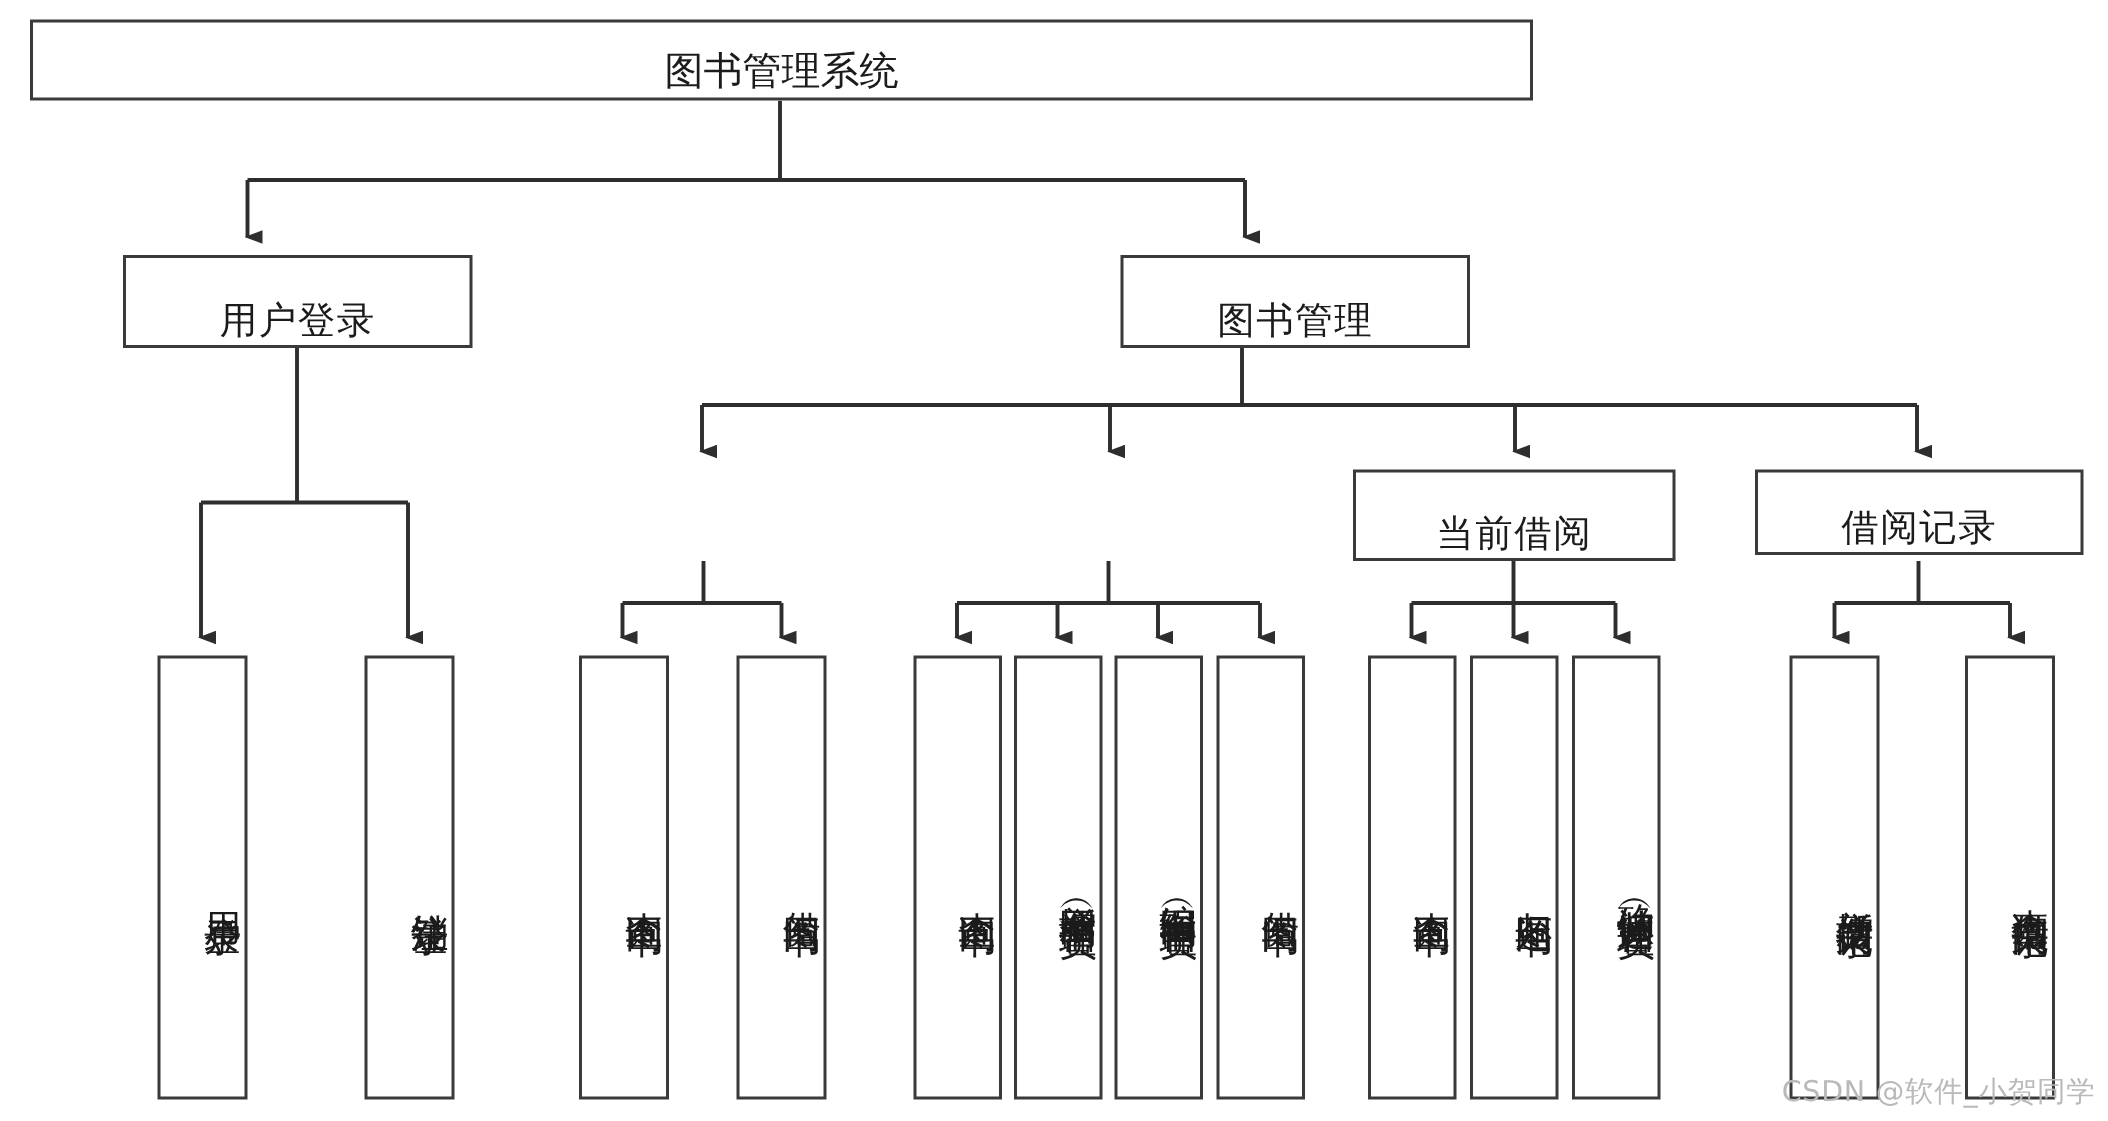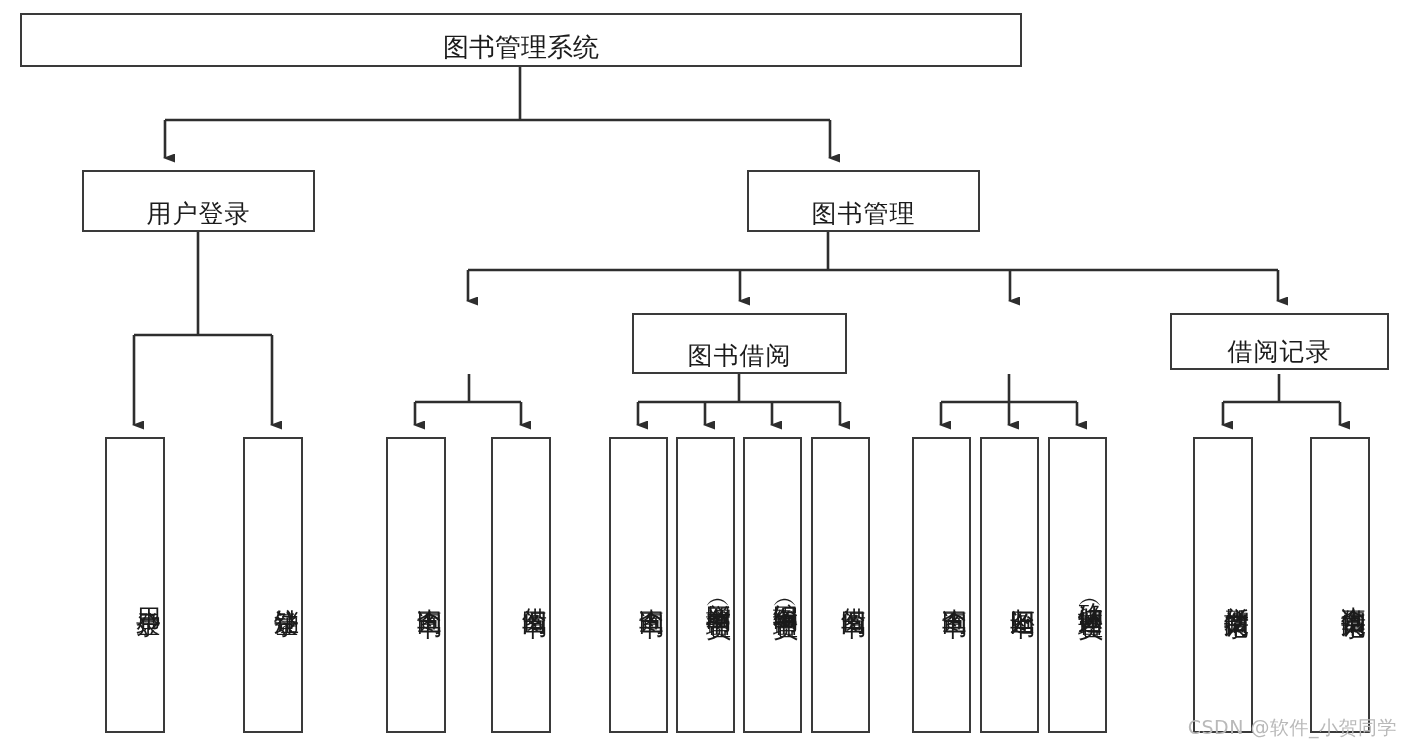--- a/index.html
+++ b/index.html
@@ -127,22 +127,22 @@
     <span>图书管理系统</span>
   </div>
 
   <div class="node horizontal" style="left:82px; top:170px; width:233px; height:62px;">
     <span>用户登录</span>
   </div>
   <div class="node horizontal" style="left:712px; top:170px; width:233px; height:62px;margin-left:35px;">
     <span>图书管理</span>
   </div>
 
-  <div class="node horizontal" style="left:632px; top:313px; width:215px; height:61px;">
-    <span>图书借阅</span>
+  <div class="node horizontal" style="left:902px; top:313px; width:215px; height:61px;">
+    <span>当前借阅</span>
   </div>
   <div class="node horizontal" style="left:1170px; top:313px; width:219px; height:57px;">
     <span>借阅记录</span>
   </div>
 
   <div class="node leaf" style="left:105px; top:437px; width:60px; height:296px;">
     <span class="leaf-text">用户登录</span>
   </div>
   <div class="node leaf" style="left:243px; top:437px; width:60px; height:296px;">
     <span class="leaf-text">注销登录</span>

